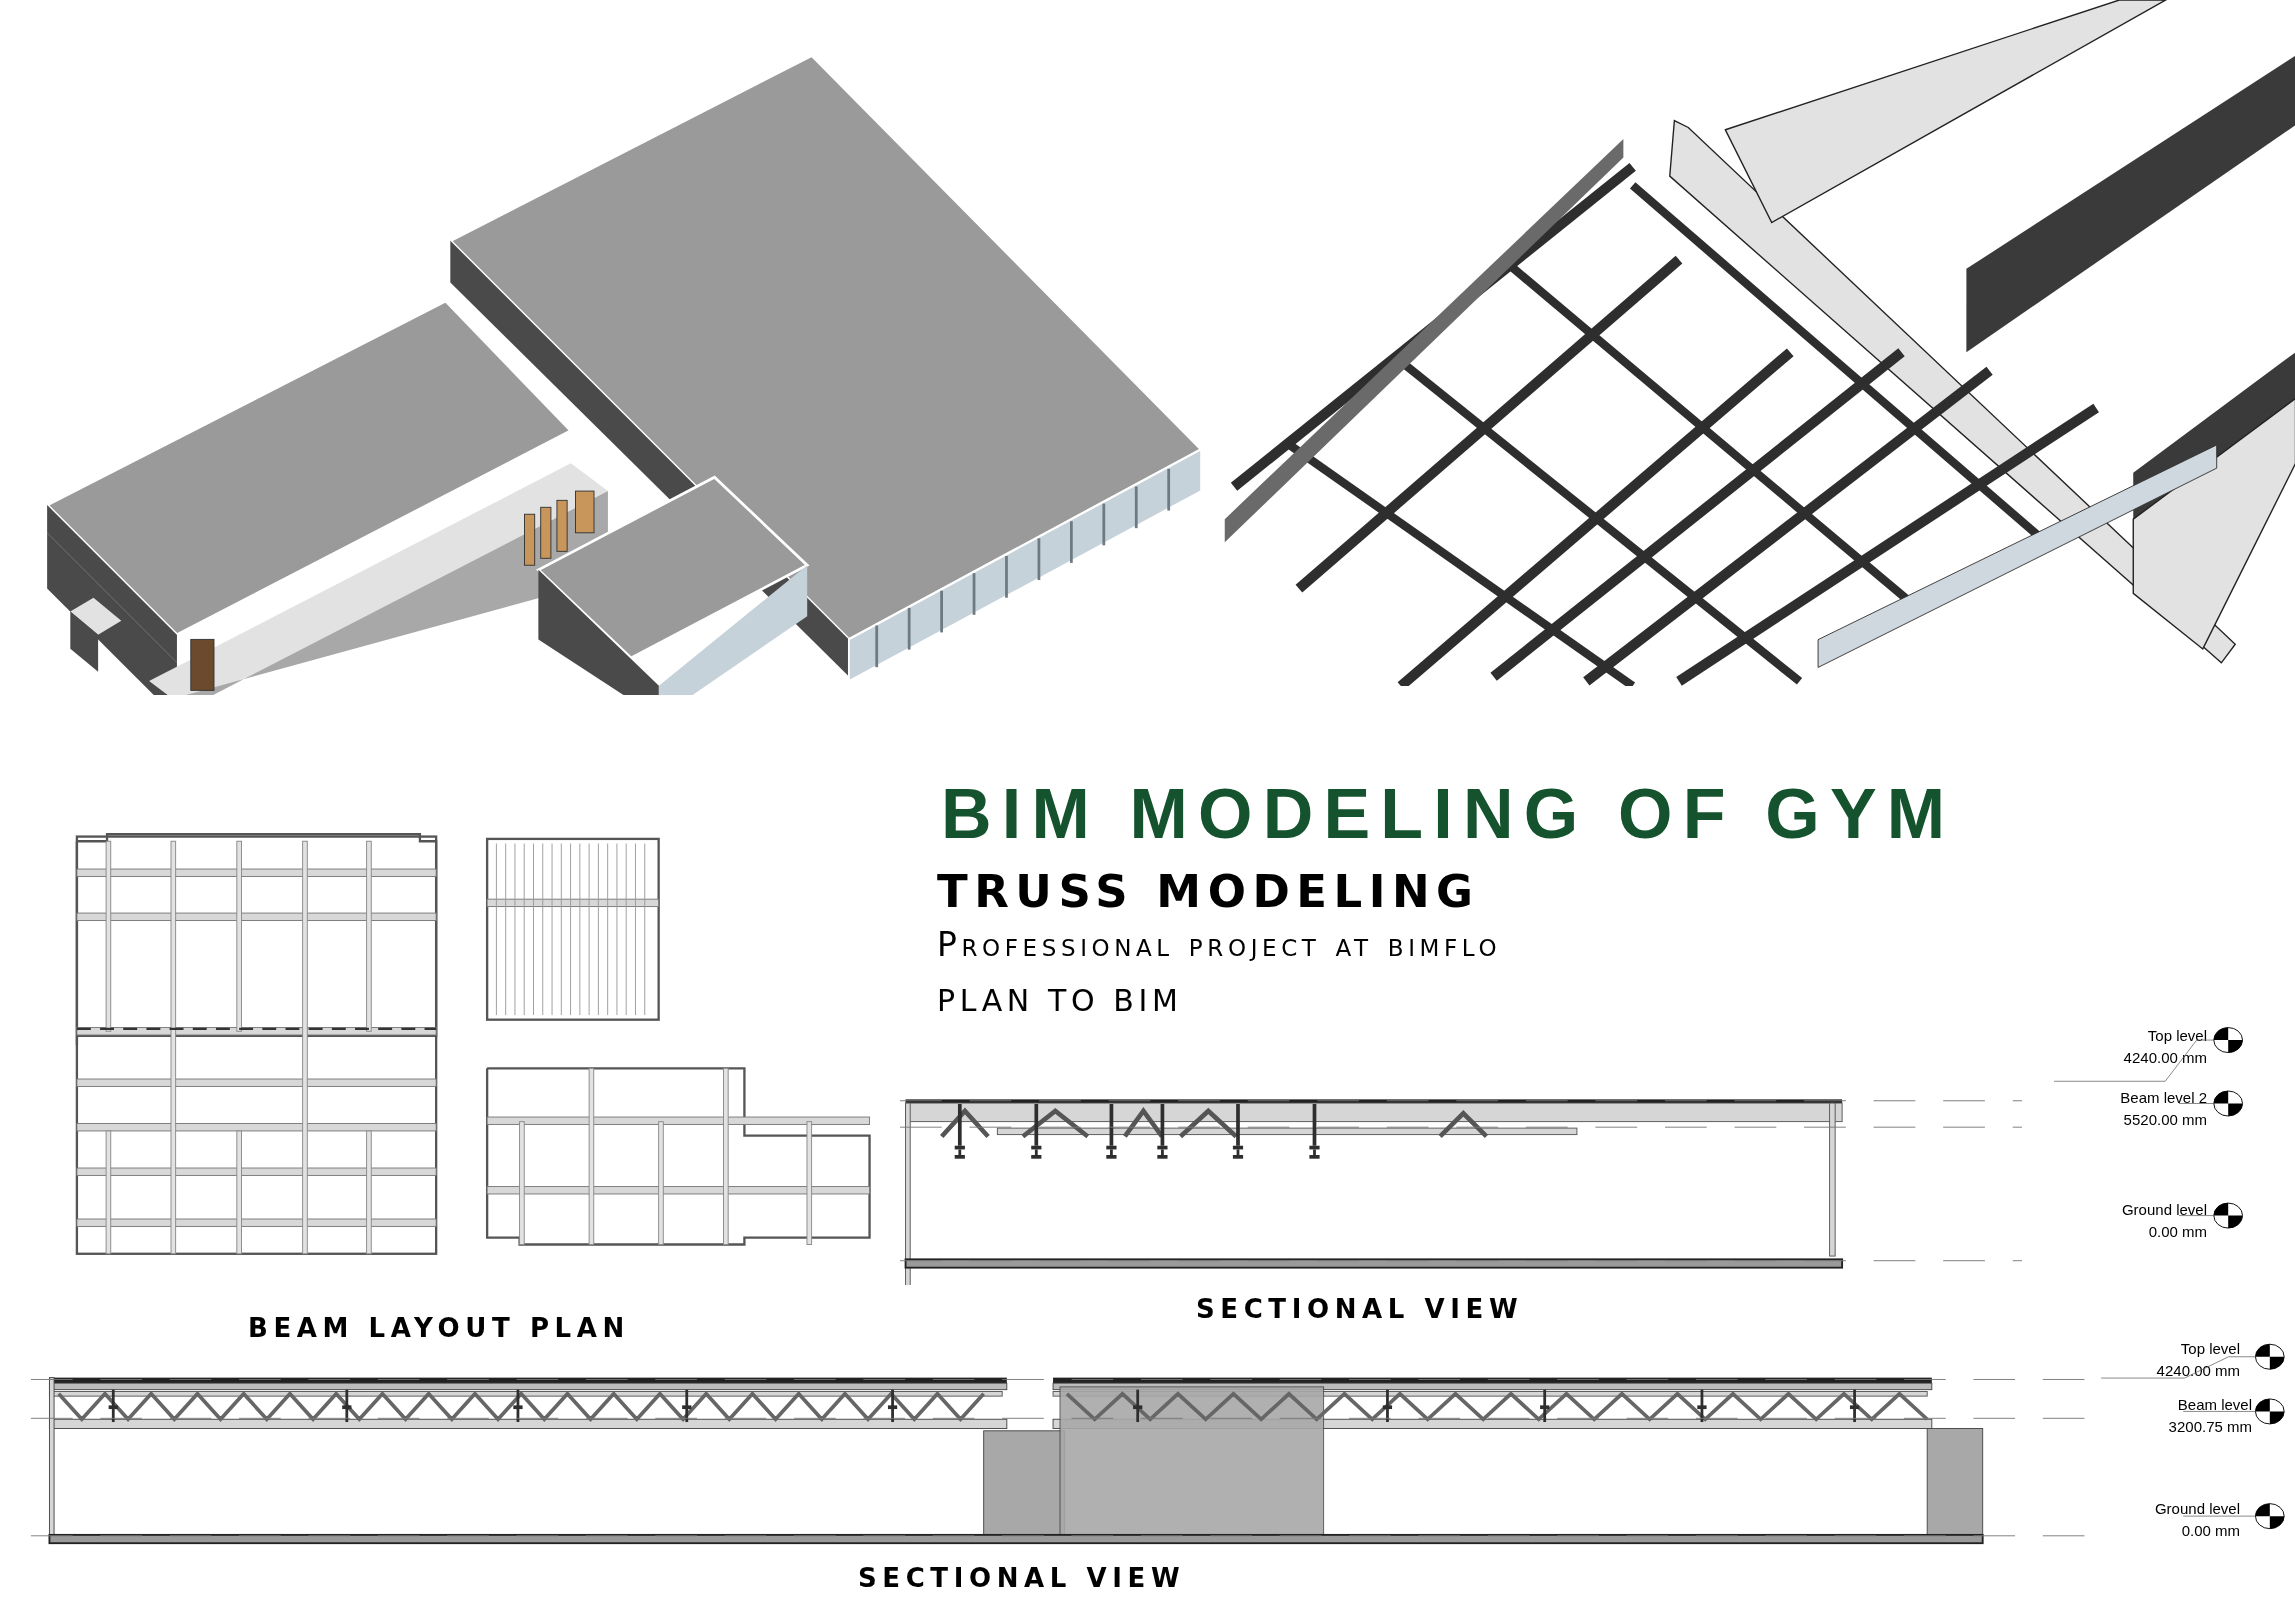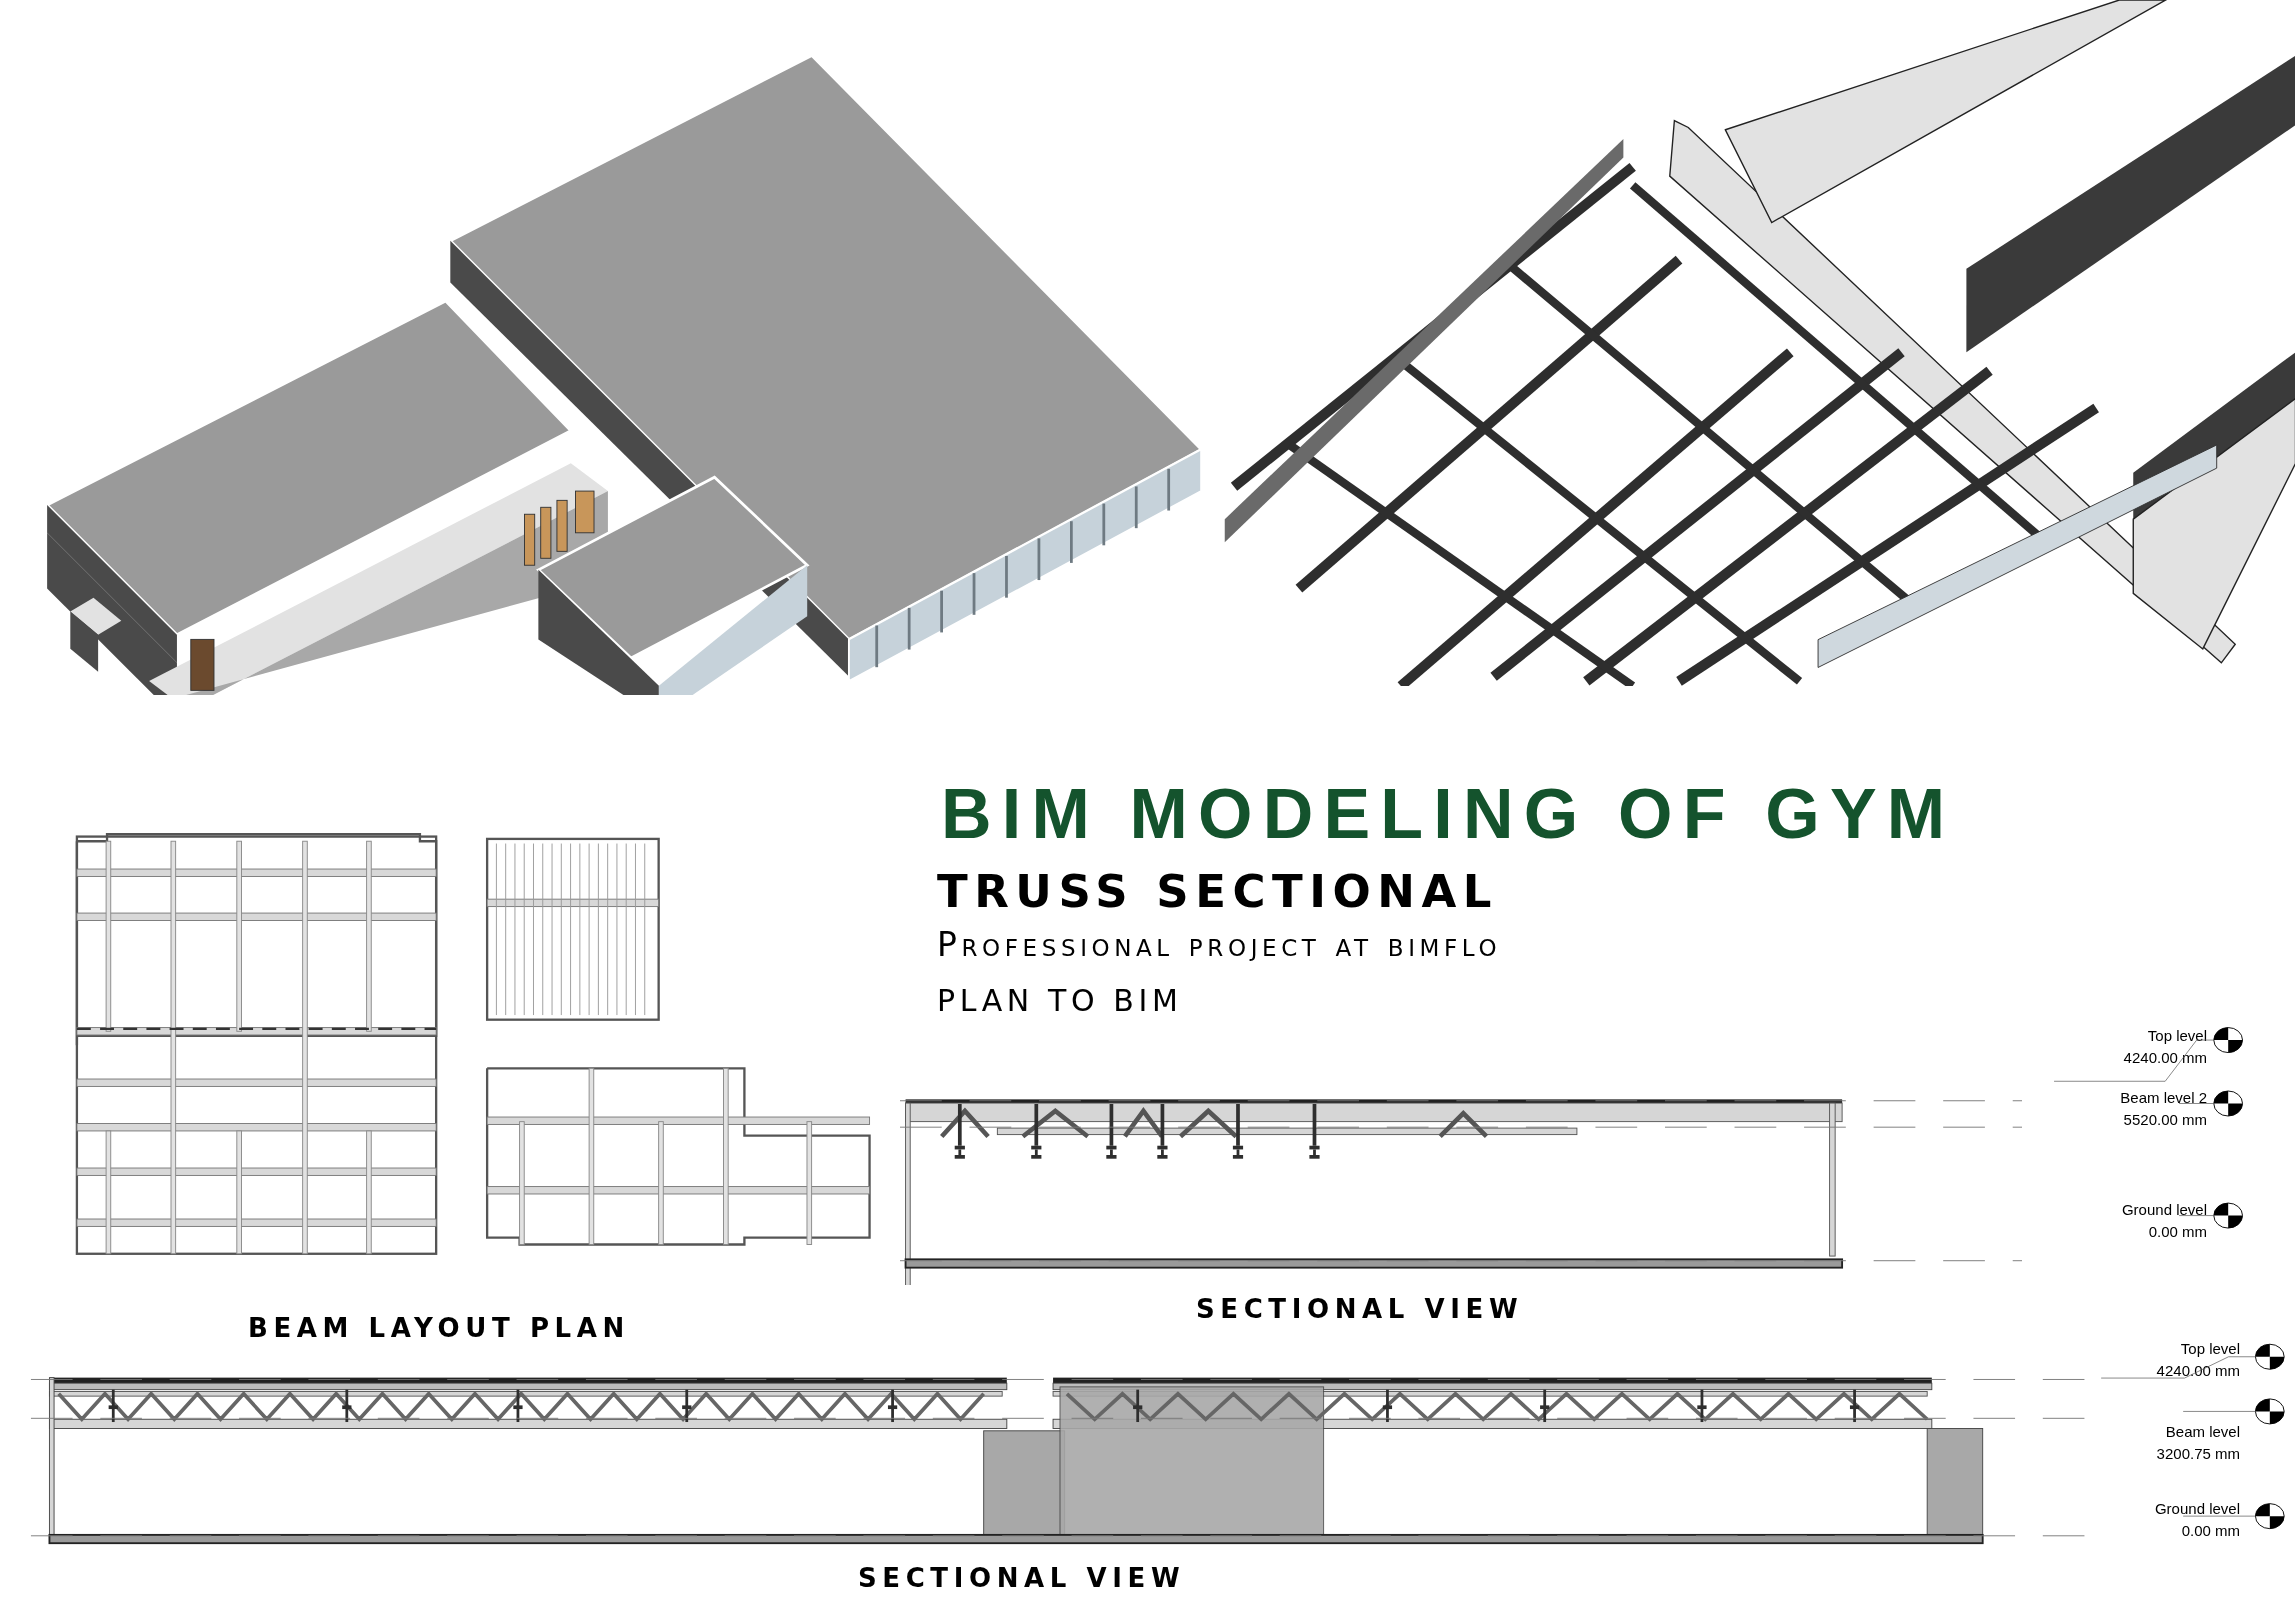--- a/index.html
+++ b/index.html
@@ -82,21 +82,21 @@
     <polygon points="1620,580 2330,120 2330,270 1620,760" fill="#3a3a3a"></polygon>
     <polygon points="1980,1020 2330,760 2330,860 1980,1120" fill="#3a3a3a"></polygon>
     <polygon points="1980,1120 2330,860 2330,1000 2130,1400 1980,1280" fill="#e2e2e2" stroke="#222" stroke-width="3"></polygon>
 
     <polygon points="20,1120 880,300 880,340 20,1170" fill="#6a6a6a"></polygon>
     <polygon points="1300,1380 2160,960 2160,1010 1300,1440" fill="#cfd8de" stroke="#333" stroke-width="2"></polygon>
   </svg>
 </div>
 
 <div class="abs title-main">BIM MODELING OF GYM</div>
-<div class="abs title-sub">TRUSS SECTIONAL</div>
+<div class="abs title-sub">TRUSS MODELING</div>
 <div class="abs title-line3">Professional project at bimflo</div>
 <div class="abs title-line4">PLAN TO BIM</div>
 
 <div class="abs" style="left:65px; top:825px; width:835px; height:445px;">
   <svg width="835" height="445" viewBox="0 0 1800 960">
     <g fill="none" stroke="#555" stroke-width="5">
 
       <polyline points="25,35 90,35 90,20 765,20 765,35 800,35 800,455 25,455 25,475 25,255 25,35"></polyline>
       <rect x="25" y="25" width="775" height="900"></rect>
 
@@ -305,21 +305,21 @@
     </g>
   </svg>
 </div>
 <div class="abs caption" style="left:858px; top:1563px;">SECTIONAL VIEW</div>
 
 <div class="abs" style="left:2087px; top:1322px; width:209px; height:278px;">
   <div class="lvl" style="left:0; width:153px; top:16px;">
     <div>Top level</div>
     <div>4240.00 mm</div>
   </div>
-  <div class="lvl" style="left:0; width:153px; top:72px;margin-top:27px;">
+  <div class="lvl" style="left:12px; width:153px; top:72px;">
     <div>Beam level</div>
     <div>3200.75 mm</div>
   </div>
   <div class="lvl" style="left:0; width:153px; top:176px;">
     <div>Ground level</div>
     <div>0.00 mm</div>
   </div>
   <svg class="abs" style="left:0; top:0;" width="209" height="278" viewBox="0 0 450 600">
     <g>
       <ellipse cx="394" cy="75" rx="31" ry="27" fill="#fff" stroke="#000" stroke-width="2"></ellipse>

